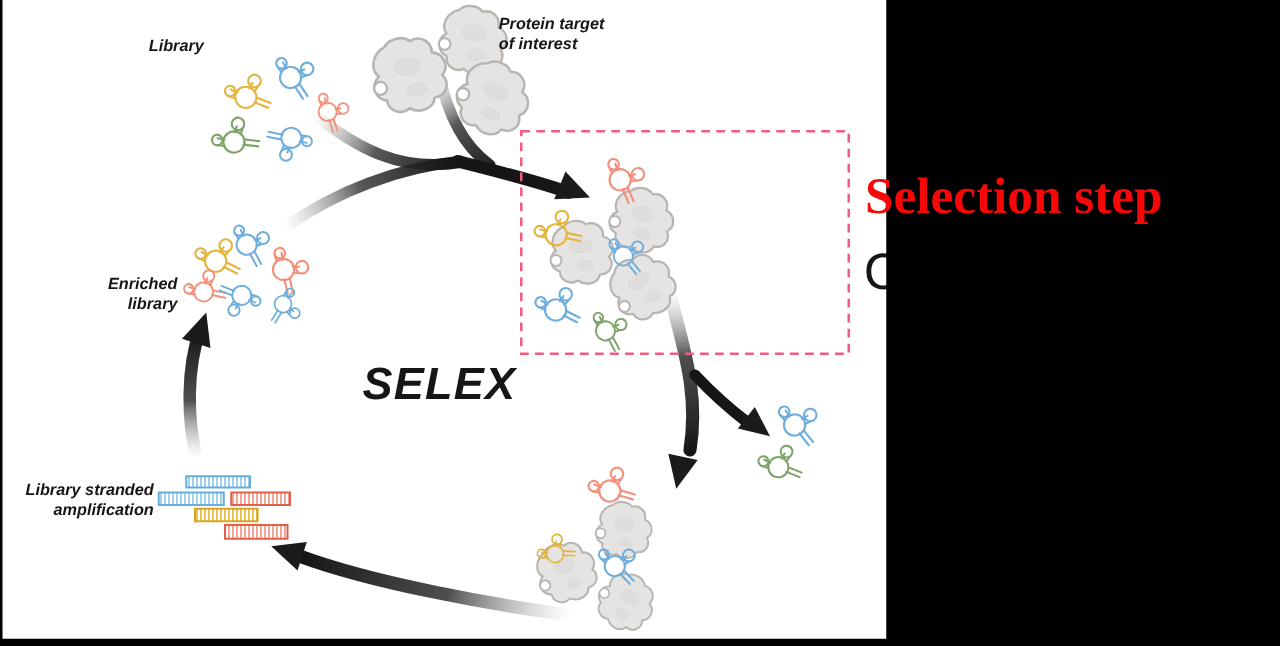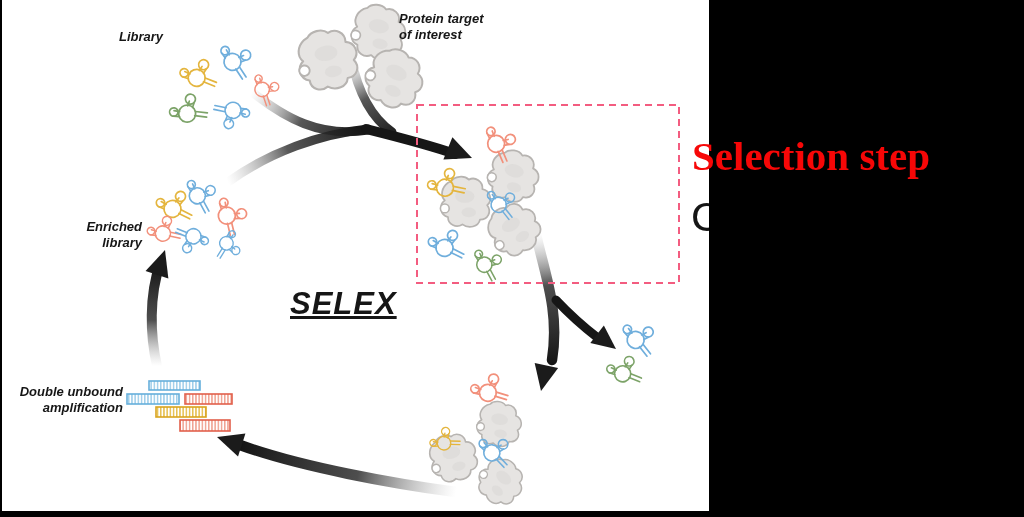--- a/index.html
+++ b/index.html
@@ -7,21 +7,21 @@
     position:relative;width:1024px;height:517px;background:#ffffff;
     overflow:hidden;font-family:"Liberation Sans",sans-serif;
   }
   .stage svg{position:absolute;left:0;top:0;z-index:0;}
   .label{
     position:absolute;z-index:2;color:#161616;font-weight:bold;font-style:italic;
     font-size:13px;line-height:1.22;white-space:pre-line;
   }
   .selex-title{
     position:absolute;z-index:2;color:#161616;font-weight:bold;font-style:italic;
-    font-size:31px;letter-spacing:1px;text-decoration:underline;
+    font-size:36px;letter-spacing:1px;
   }
   .partial-c{
     position:absolute;z-index:1;color:#151515;font-family:"Liberation Sans",sans-serif;
     font-size:41px;font-weight:400;line-height:1;
   }
   .black-panel{
     position:absolute;left:709px;top:0;width:315px;height:517px;
     background:#000000;z-index:3;
   }
   .selection-heading{
@@ -187,21 +187,21 @@
     </g>
   </svg>
 
   <div class="label" style="left:119px;top:29px;">Library</div>
 
   <div class="label" style="left:399px;top:11px;">Protein target
 of interest</div>
 
 
 
-  <div class="label" style="left:0;top:384px;width:123px;text-align:right;">Double unbound
+  <div class="label" style="left:0;top:384px;width:123px;text-align:right;">Library stranded
 amplification</div>
 
   <div class="label" style="left:69px;top:193px;width:73px;text-align:right;margin-top:26px;">Enriched
 library</div>
 
   <div class="selex-title" style="left:290px;top:286px;">SELEX</div>
 
   <div class="partial-c" style="left:691px;top:197px;">C</div>
 
   <div class="black-panel"></div>

